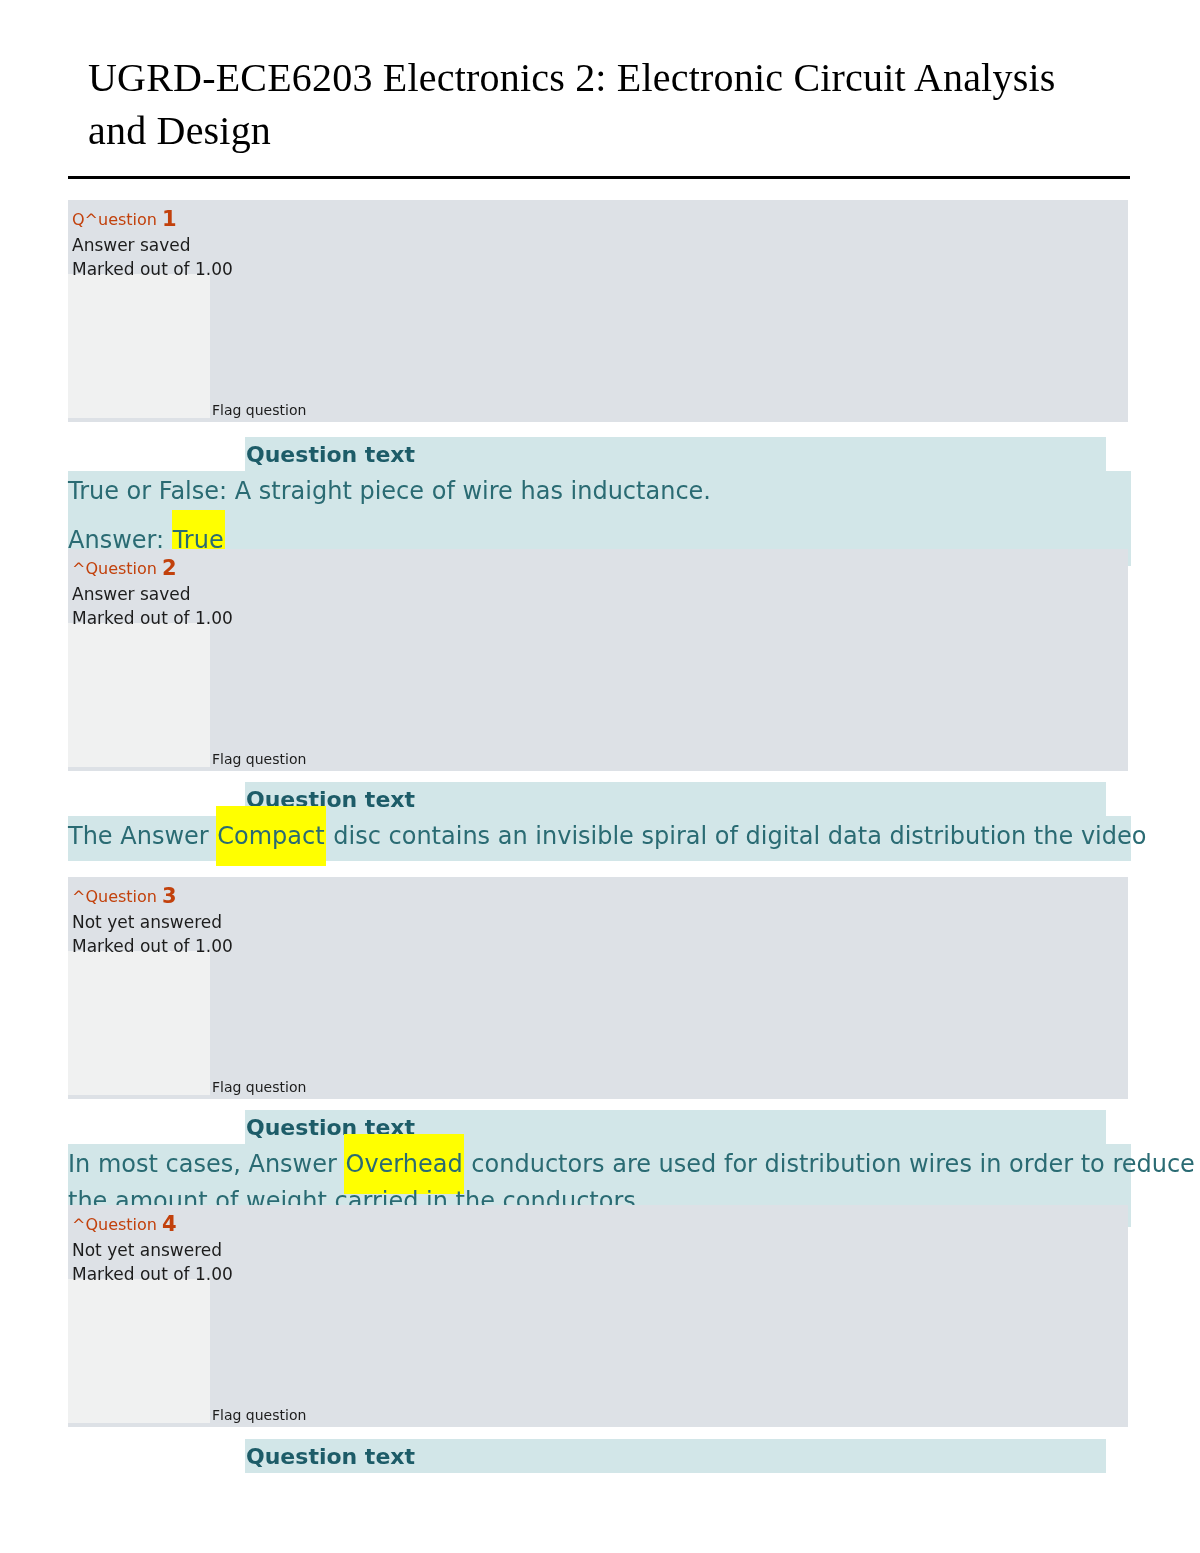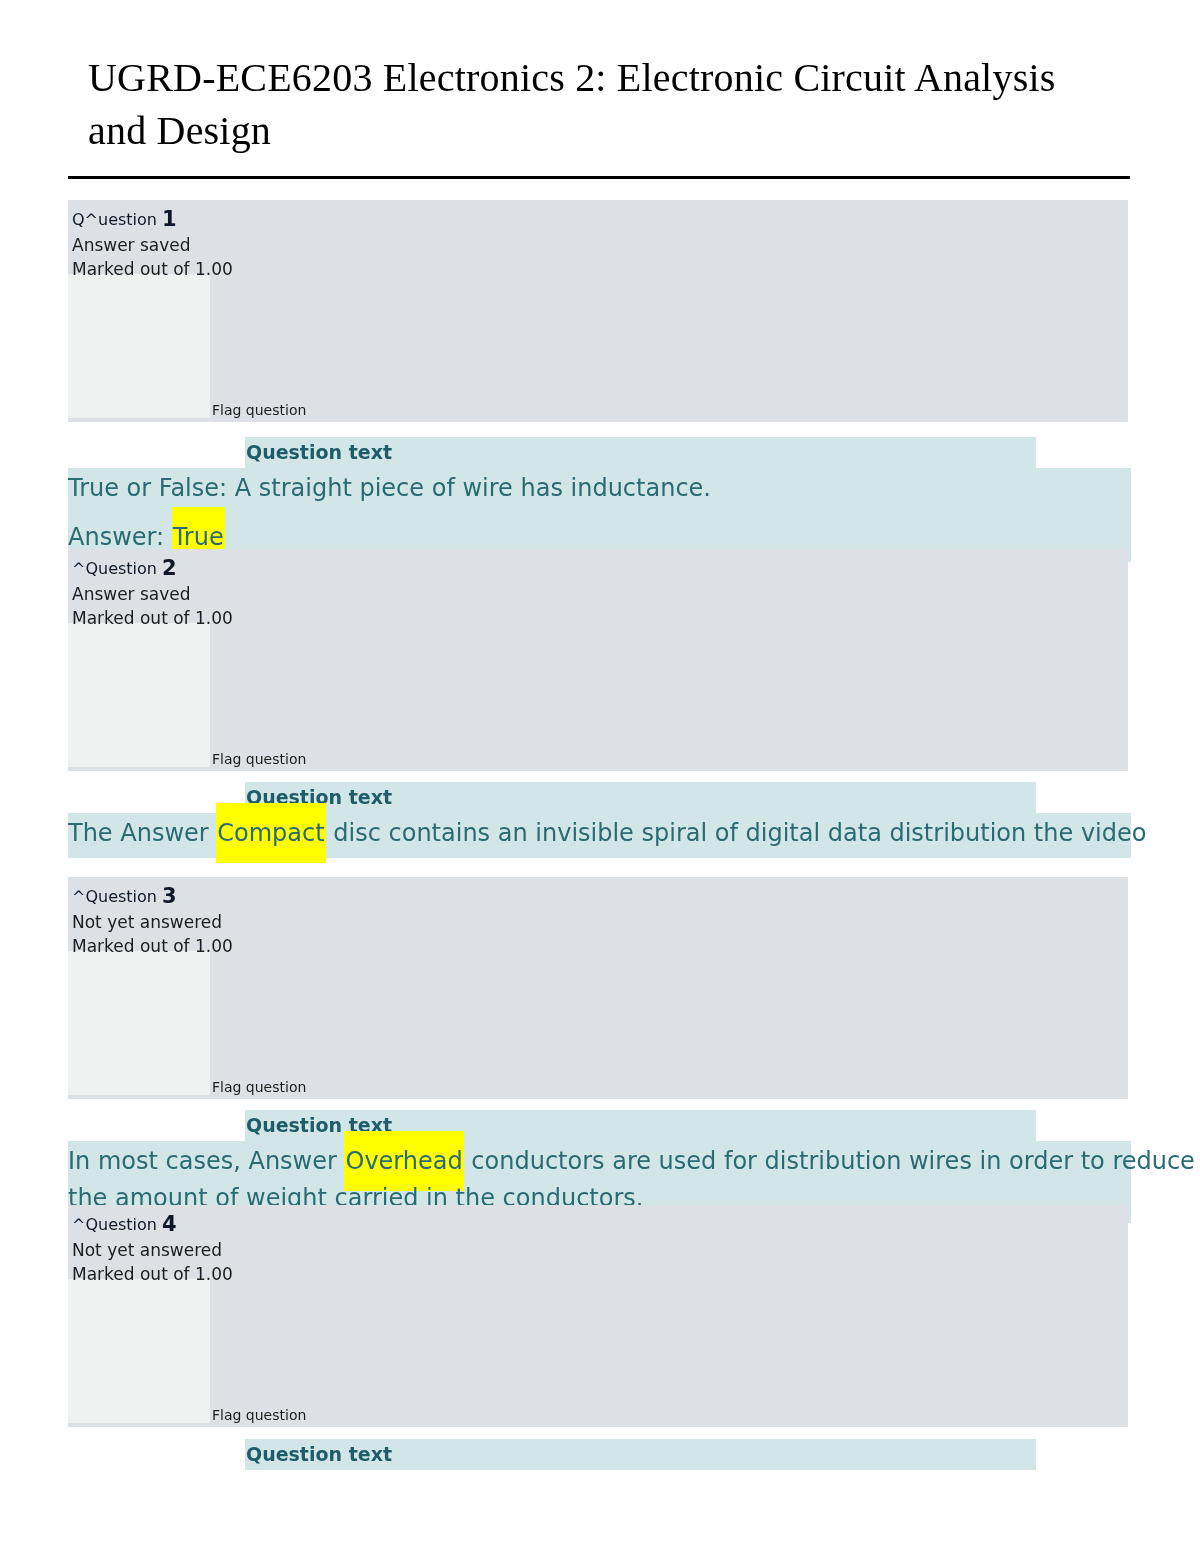--- a/index.html
+++ b/index.html
@@ -60,21 +60,21 @@
     background: #f0f1f1;
   }
   .qblock .qinfo {
     position: absolute;
     left: 4px;
     top: 6px;
     z-index: 2;
   }
   .q-title {
     font-size: 16px;
-    color: #0f172a;
+    color: #c2410c;
     line-height: 1.30;
     white-space: nowrap;
   }
   .q-title .qnum {
     font-size: 21px;
     font-weight: bold;
     vertical-align: -1px;
   }
   .q-state, .q-marks {
     font-size: 17px;
@@ -93,23 +93,23 @@
 
   
   .qtext-wrap {
     position: absolute;
     left: 68px;
     width: 1090px;
   }
   .qtext-head {
     position: relative;
     margin-left: 177px;
-    width: 791px;
+    width: 861px;
     background: #d2e6e8;
-    font-size: 19px;
+    font-size: 22px;
     font-weight: bold;
     color: #1d5c68;
     padding: 5px 0 4px 0;
     line-height: 1.15;
     text-indent: 1px;
   }
   .qtext-body {
     position: relative;
     width: 1063px;
     background: #d2e6e8;

